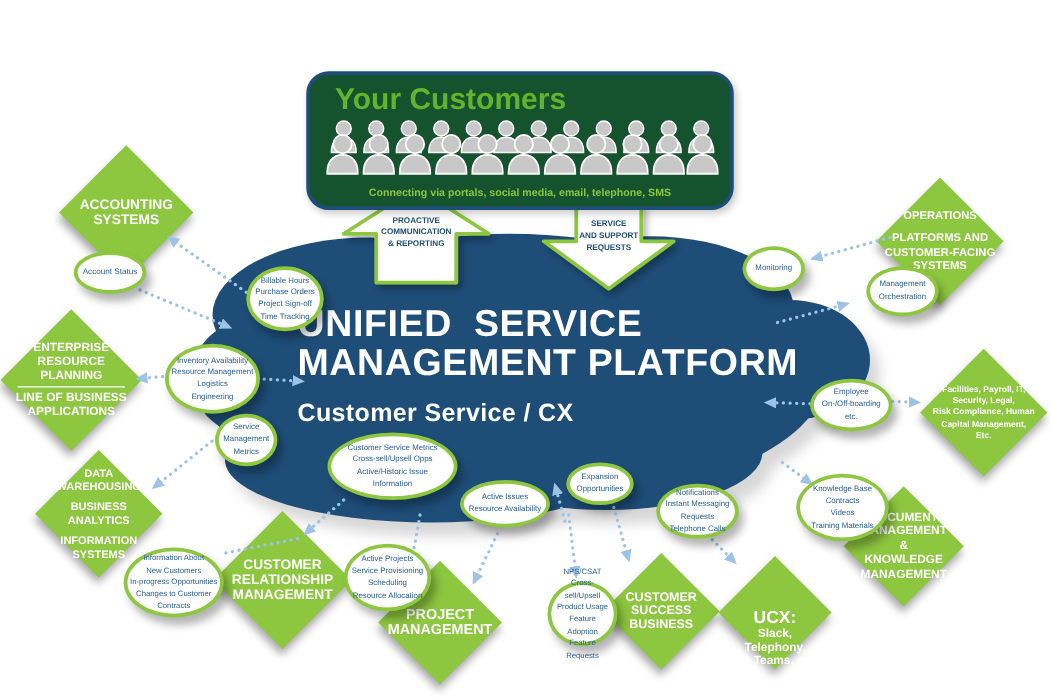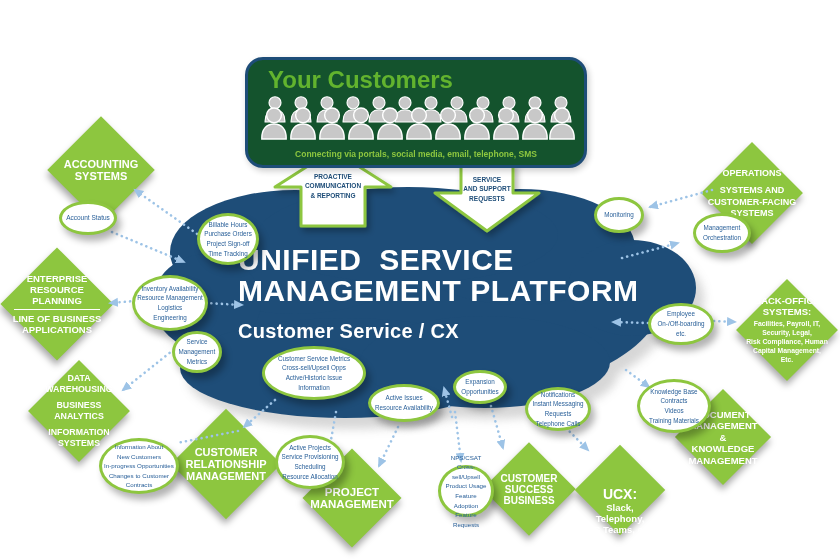--- a/index.html
+++ b/index.html
@@ -180,39 +180,35 @@
         <div>DOCUMENT</div>
         <div>MANAGEMENT</div>
         <div>&amp;</div>
         <div>KNOWLEDGE</div>
         <div>MANAGEMENT</div>
       </div>
     </div>
 
   <div class="diamond" style="left:751px;top:294px;width:72px;height:72px;"></div>
   <div class="dlabel" style="left:735px;top:330px;width:104px;">
-    <div style="font-size:9.5px;line-height:1.2;" data-bind-lines="diamonds.back_office.heading">
-        <div>BACK-OFFICE</div>
-        <div>SYSTEMS:</div>
-      </div>
     <div style="font-size:6.8px;line-height:1.35;margin-top:1px;" data-bind-lines="diamonds.back_office.details">
         <div>Facilities, Payroll, IT,</div>
         <div>Security, Legal,</div>
         <div>Risk Compliance, Human</div>
         <div>Capital Management,</div>
         <div>Etc.</div>
       </div>
   </div>
 
   <div class="diamond" style="left:716px;top:157px;width:72px;height:72px;"></div>
   <div class="dlabel" style="left:697px;top:193px;width:110px;font-size:9px;line-height:1.25;">
       <div data-bind-lines="diamonds.operations.lines">
         <div>OPERATIONS</div>
         <div></div>
-        <div>SYSTEMS AND</div>
+        <div>PLATFORMS AND</div>
         <div>CUSTOMER-FACING</div>
         <div>SYSTEMS</div>
       </div>
     </div>
 
   <svg class="layer" width="840" height="560" style="z-index:5">
     <defs>
       <marker id="ah" markerUnits="userSpaceOnUse" markerWidth="12" markerHeight="12" refX="8" refY="4.5" orient="auto">
         <path d="M0,0 L10,4.5 L0,9 z" fill="#9dc3e6"></path>
       </marker>

